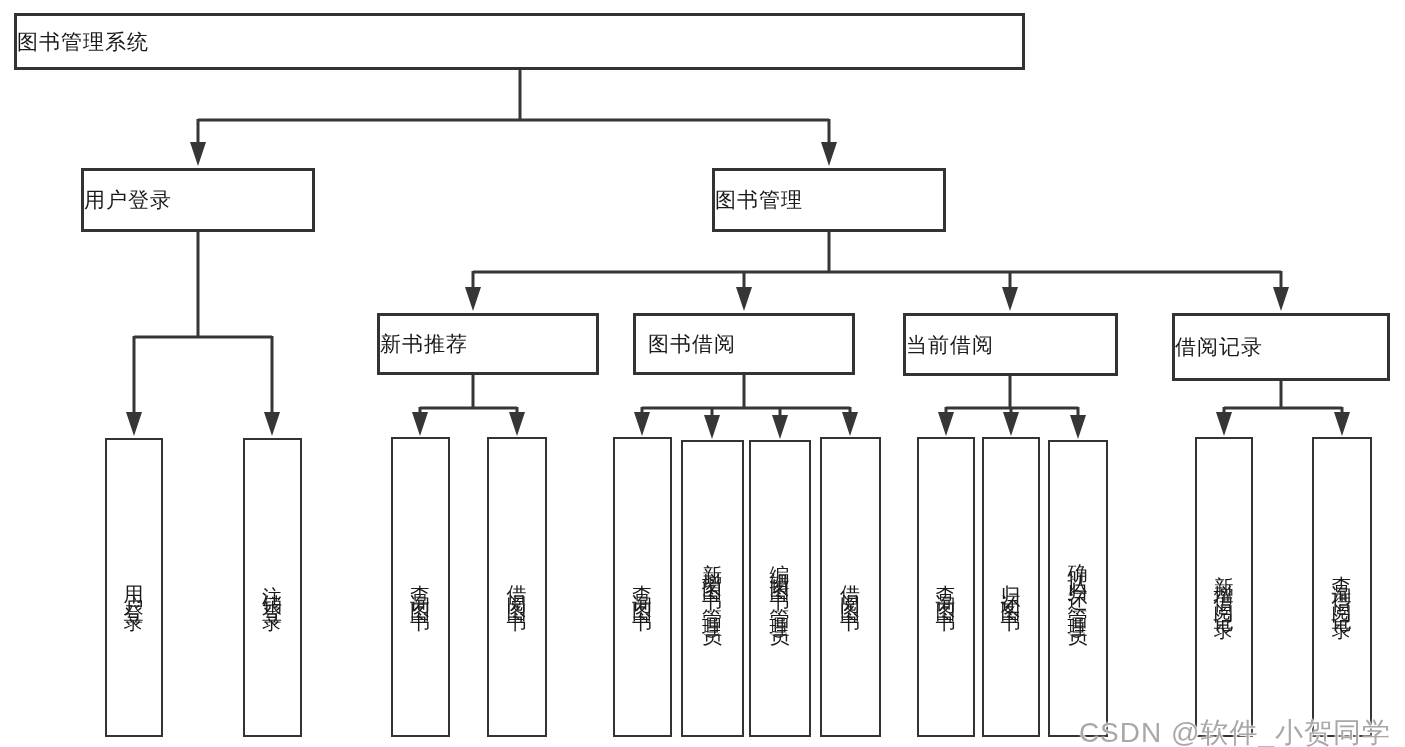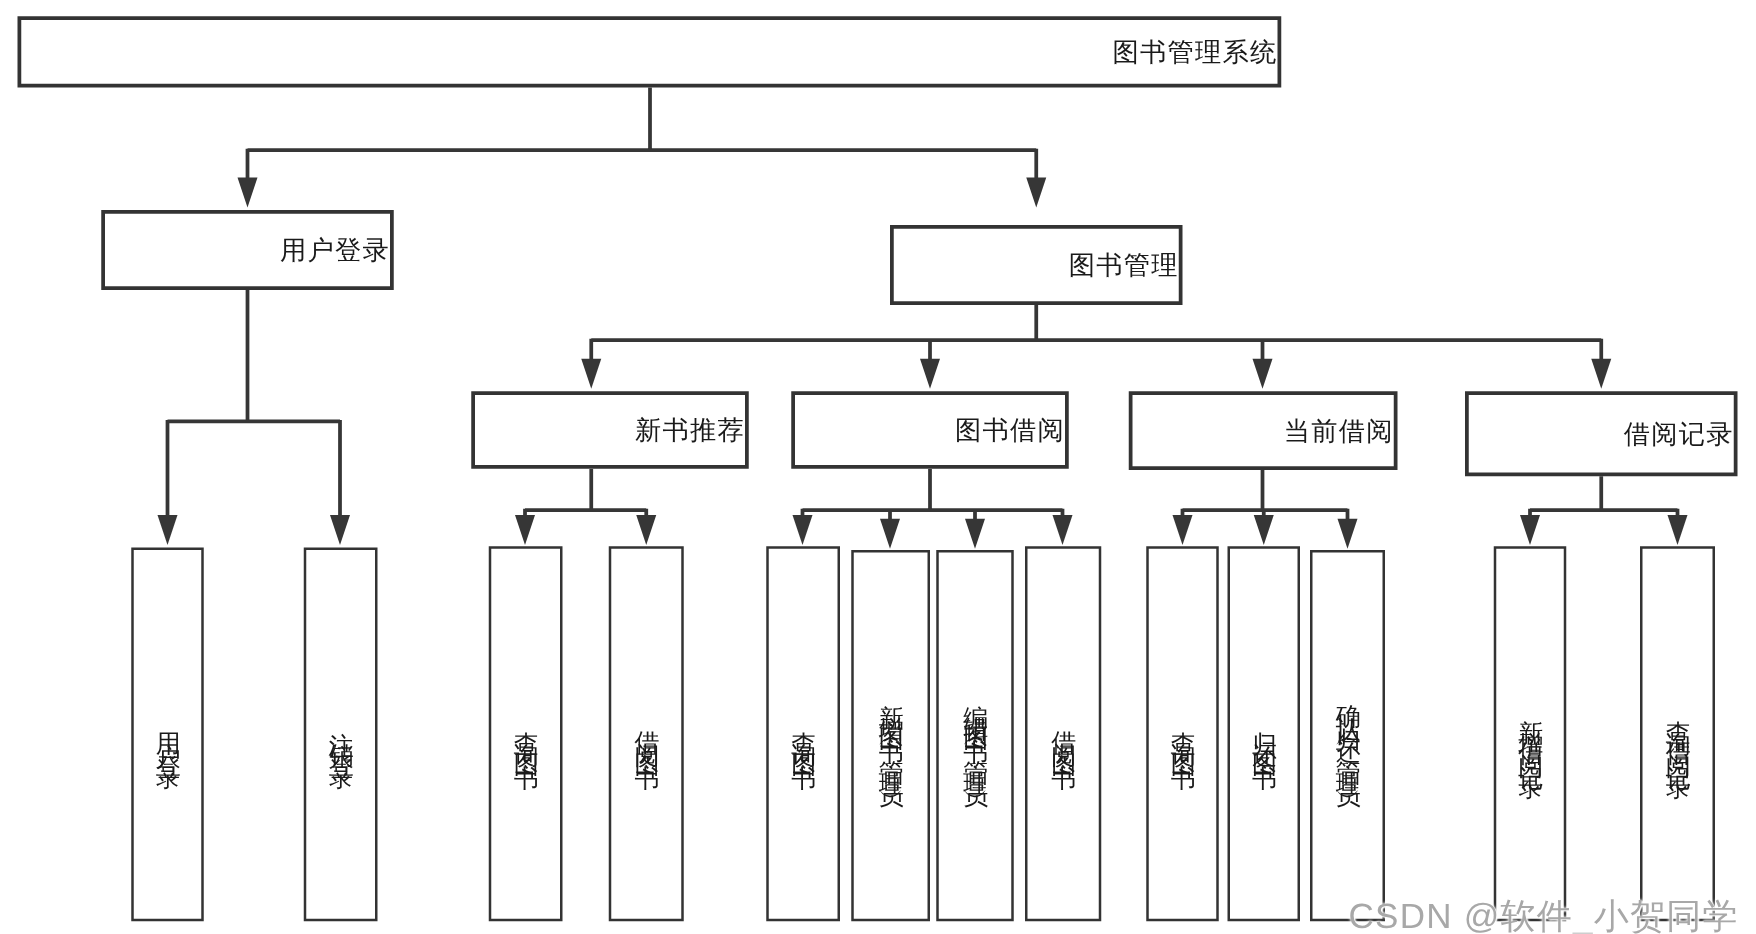--- a/index.html
+++ b/index.html
@@ -11,21 +11,21 @@
     overflow:hidden;
   }
   .wires{position:absolute;left:0;top:0;width:1405px;height:747px;}
   .wire{stroke:#363636;stroke-width:3;fill:none;}
   .arrowhead{fill:#363636;stroke:none;}
   .hbox{
     position:absolute;
     box-sizing:border-box;
     background:#ffffff;
     border:3px solid #333333;
-    display:flex;align-items:center;justify-content:flex-end;
+    display:flex;align-items:center;justify-content:flex-start;
     font-size:21px;color:#1a1a1a;letter-spacing:1px;
     white-space:nowrap;
   }
   .vbox{
     position:absolute;
     box-sizing:border-box;
     background:#ffffff;
     border:2px solid #333333;
     display:flex;align-items:center;justify-content:center;
     color:#1a1a1a;
@@ -112,21 +112,21 @@
     </g>
   </svg>
 
   <div class="hbox" style="left:14px;top:13px;width:1011px;height:57px;">
     <span class="lbl">图书管理系统</span>
   </div>
 
   <div class="hbox" style="left:81px;top:168px;width:234px;height:64px;">
     <span class="lbl">用户登录</span>
   </div>
-  <div class="hbox" style="left:712px;top:168px;width:234px;height:64px;margin-top:12px;">
+  <div class="hbox" style="left:712px;top:168px;width:234px;height:64px;">
     <span class="lbl">图书管理</span>
   </div>
 
   <div class="hbox" style="left:363px;top:313px;width:222px;height:62px;margin-left:14px;">
     <span class="lbl">新书推荐</span>
   </div>
   <div class="hbox" style="left:633px;top:313px;width:222px;height:62px;padding-left:12px;">
     <span class="lbl">图书借阅</span>
   </div>
   <div class="hbox" style="left:903px;top:313px;width:215px;height:63px;">

